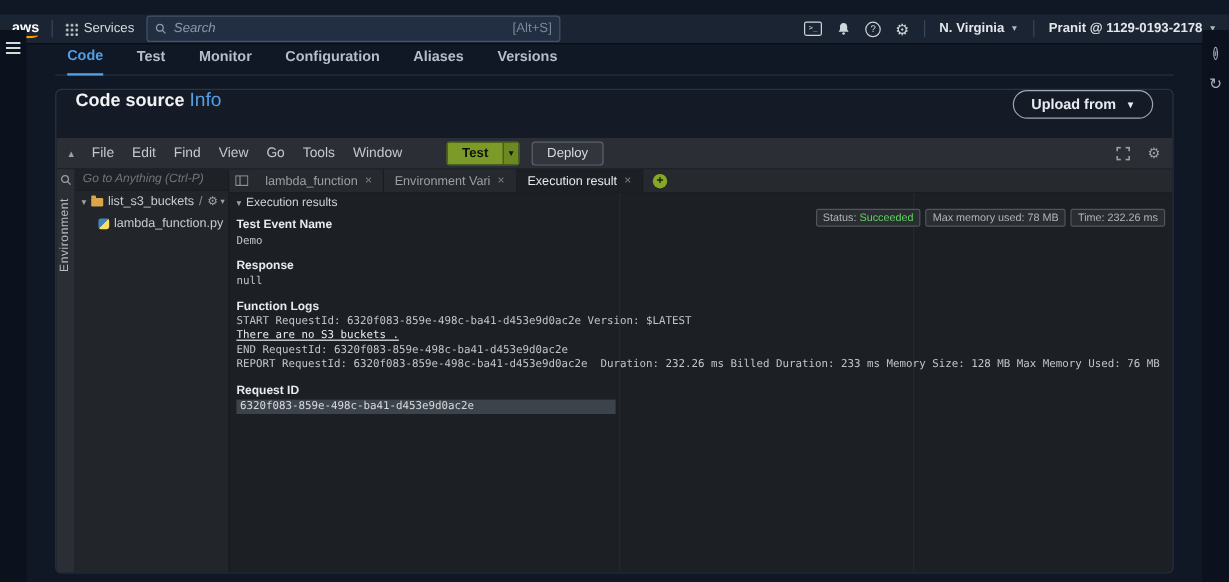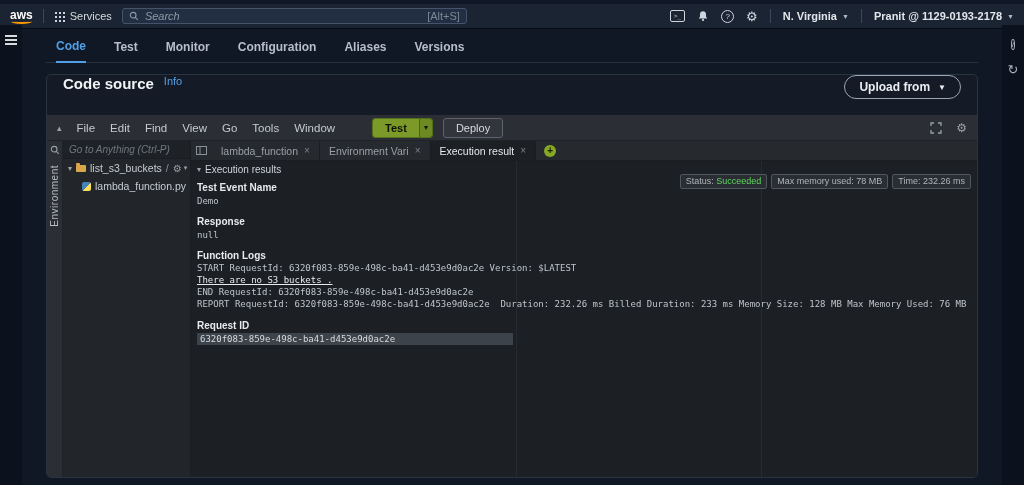--- a/index.html
+++ b/index.html
@@ -1,26 +1,26 @@
 <!DOCTYPE html>
 <html><head>
 <meta charset="utf-8">
 <style>
   * { margin:0; padding:0; box-sizing:border-box; }
   html,body { width:1024px; height:485px; overflow:hidden; background:#0f1726; font-family:"Liberation Sans", sans-serif; }
   .page { position:relative; width:1024px; height:485px; background:#101826; }
 
   
-  .topbar { position:absolute; left:0; top:4px; width:1024px; height:25px; background:#1b2432; border-bottom:1px solid #060b13; display:flex; align-items:center; padding:0 10px; gap:10px; color:#d5dbdb; font-size:11px; }
+  .topbar { position:absolute; left:0; top:12px; width:1024px; height:25px; background:#1b2432; border-bottom:1px solid #060b13; display:flex; align-items:center; padding:0 10px; gap:10px; color:#d5dbdb; font-size:11px; }
   .aws-logo { font-weight:bold; font-size:12px; color:#fff; position:relative; padding-bottom:2px; cursor:pointer; }
   .aws-logo::after { content:""; position:absolute; left:1px; right:1px; bottom:0; height:3px; border-bottom:2px solid #ff9900; border-radius:0 0 60% 60%; }
   .vdiv { width:1px; height:14px; background:#3b475a; }
   .services { display:flex; align-items:center; gap:5px; cursor:pointer; }
   .grid-icon { width:11px; height:11px; background-image:radial-gradient(#cfd5dc 1px, transparent 1.2px); background-size:4px 4px; background-position:0 0; }
-  .searchbox { width:345px; height:16px; background:#222e41; border:1px solid #45536a; border-radius:3px; display:flex; align-items:center; gap:6px; padding:0 6px; color:#8d99ab; }
+  .searchbox { width:345px; height:22px; background:#222e41; border:1px solid #45536a; border-radius:3px; display:flex; align-items:center; gap:6px; padding:0 6px; color:#8d99ab; }
   .searchbox .ph { font-style:italic; flex:1; }
   .searchbox .shortcut { color:#7c8798; }
   .tb-right { margin-left:auto; display:flex; align-items:center; gap:12px; }
   .icon-btn { background:none; border:none; color:#cfd5dc; cursor:pointer; display:flex; align-items:center; font-size:12px; padding:0; }
   .term-box { width:15px; height:12px; border:1px solid #cfd5dc; border-radius:2px; font-family:"DejaVu Sans Mono", monospace; font-size:6px; line-height:10px; text-align:center; color:#cfd5dc; }
   .circle-glyph { width:13px; height:13px; border:1px solid #cfd5dc; border-radius:50%; font-size:8px; line-height:11px; text-align:center; color:#cfd5dc; }
   .gear-glyph { font-size:13px; color:#cfd5dc; }
   .tb-menu { display:flex; align-items:center; gap:5px; cursor:pointer; font-weight:bold; color:#e3e7ec; }
   .tb-menu .caret { font-size:7px; color:#aeb6c2; }
 
@@ -34,21 +34,21 @@
 
   
   .fn-tab-row { position:absolute; left:46px; right:46px; top:36px; height:27px; border-bottom:1px solid #27303d; display:flex; align-items:flex-end; gap:28px; padding:0 10px; }
   .fn-tab { font-size:12px; font-weight:bold; color:#b7bec9; padding-bottom:8px; cursor:pointer; }
   .fn-tab.active { color:#539fe5; border-bottom:2px solid #539fe5; margin-bottom:-1px; }
 
   
   .panel { position:absolute; left:46px; top:74px; width:932px; height:404px; background:#151b26; border:1px solid #2a3340; border-radius:5px; overflow:hidden; }
   .panel-header { height:40px; display:flex; align-items:flex-start; padding:0 16px; }
   .panel-title { font-size:15px; font-weight:bold; color:#f1f3f5; }
-  .info-link { font-size:11px; color:#539fe5; margin-left:10px; cursor:pointer; text-decoration:none; }
+  .info-link { font-size:16px; color:#539fe5; margin-left:4px; cursor:pointer; text-decoration:none; }
   .upload-btn { margin-left:auto; display:flex; align-items:center; gap:8px; background:transparent; border:1px solid #9ba7b6; border-radius:14px; color:#e9edf2; font-weight:bold; font-size:12px; padding:4px 14px; cursor:pointer; }
   .upload-btn .caret { font-size:8px; }
 
   
   .editor { position:absolute; left:0; right:0; top:40px; bottom:0; display:flex; flex-direction:column; }
   .menu-bar { height:26px; background:#2b2f35; border-bottom:1px solid:#1f2226; display:flex; align-items:center; gap:15px; padding:0 10px; font-size:11.5px; color:#c4c9cf; }
   .collapse-caret { font-size:9px; color:#9aa0a6; cursor:pointer; }
   .menu-item { cursor:pointer; }
   .run-group { display:flex; align-items:center; gap:10px; margin-left:22px; }
   .test-btn { display:flex; align-items:stretch; border:1px solid #55701a; border-radius:3px; overflow:hidden; cursor:pointer; }

